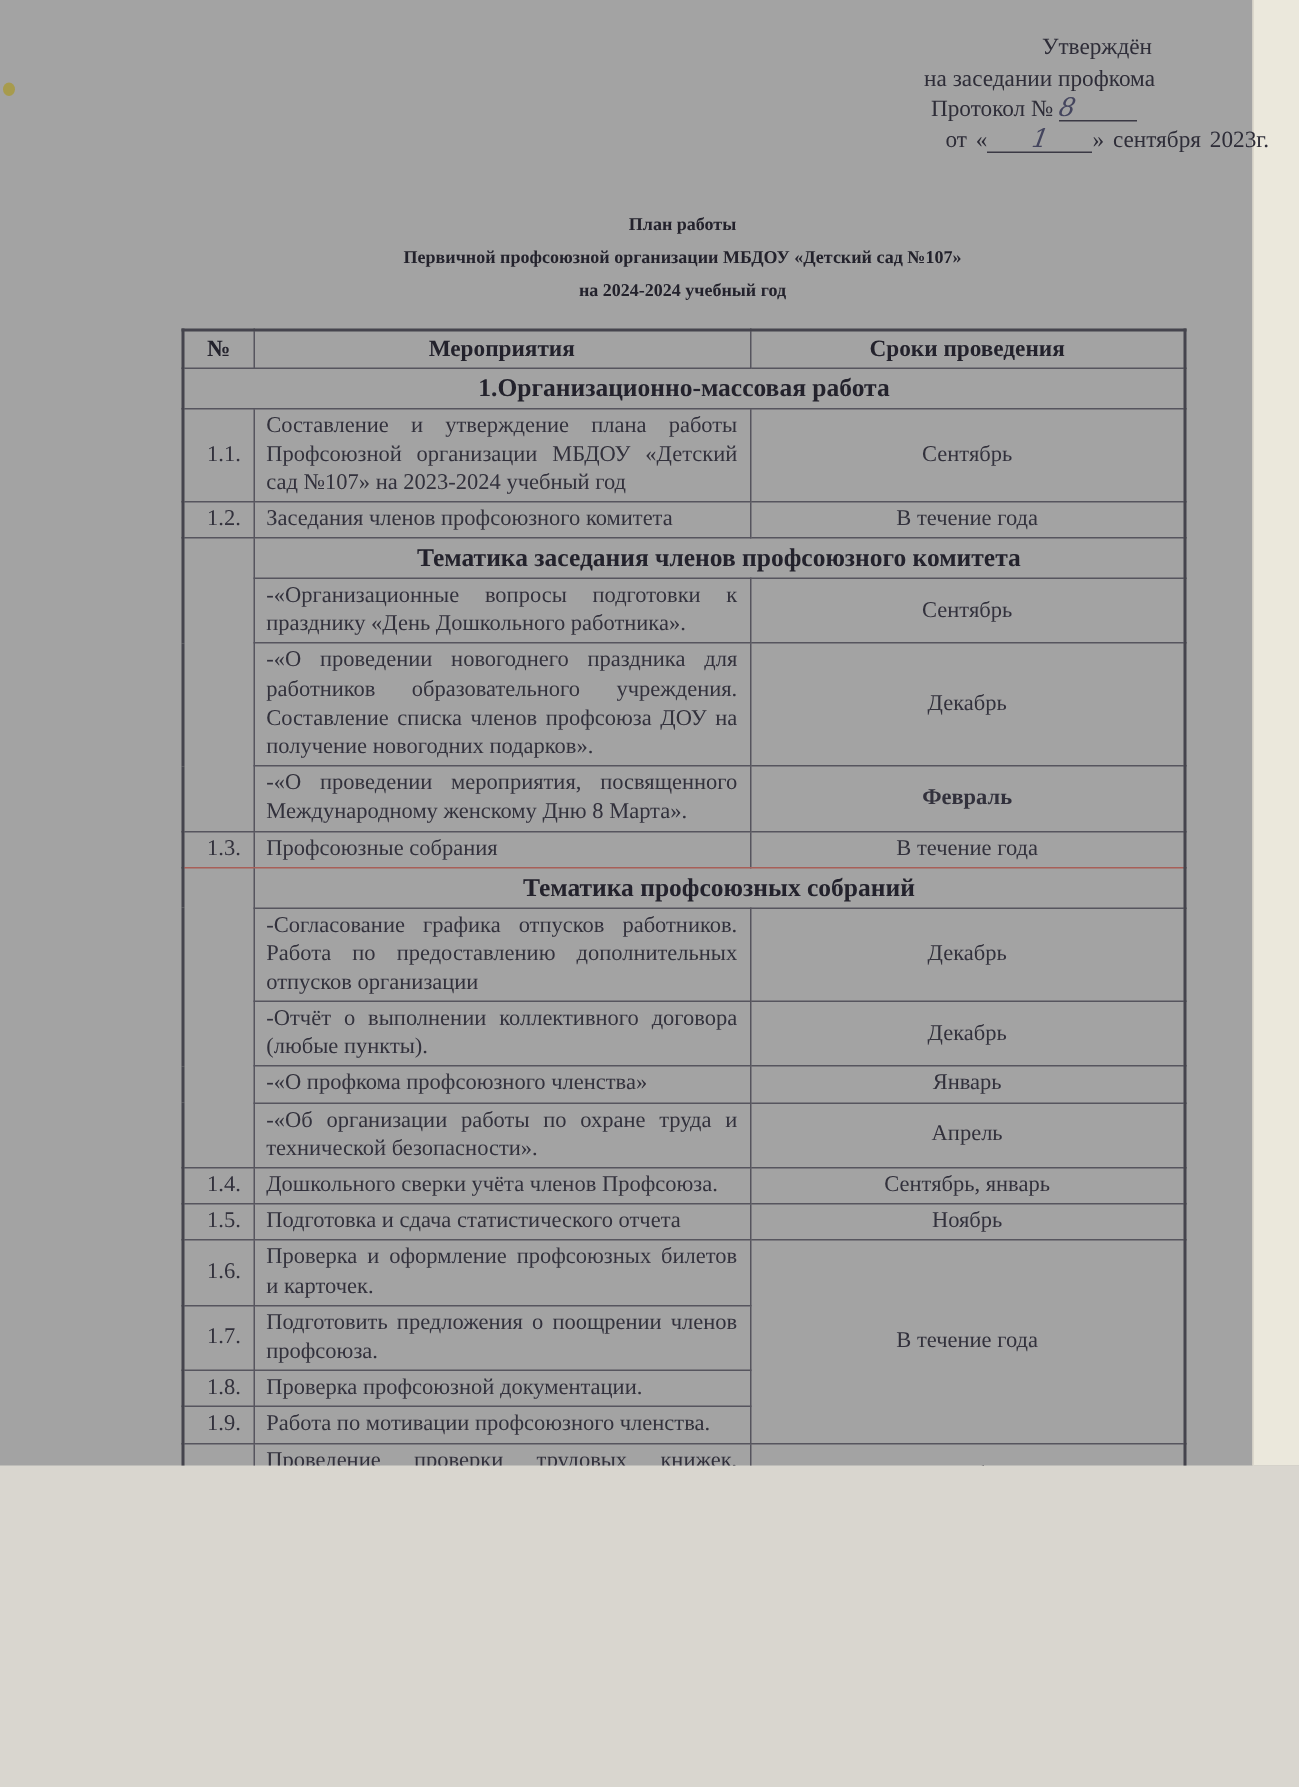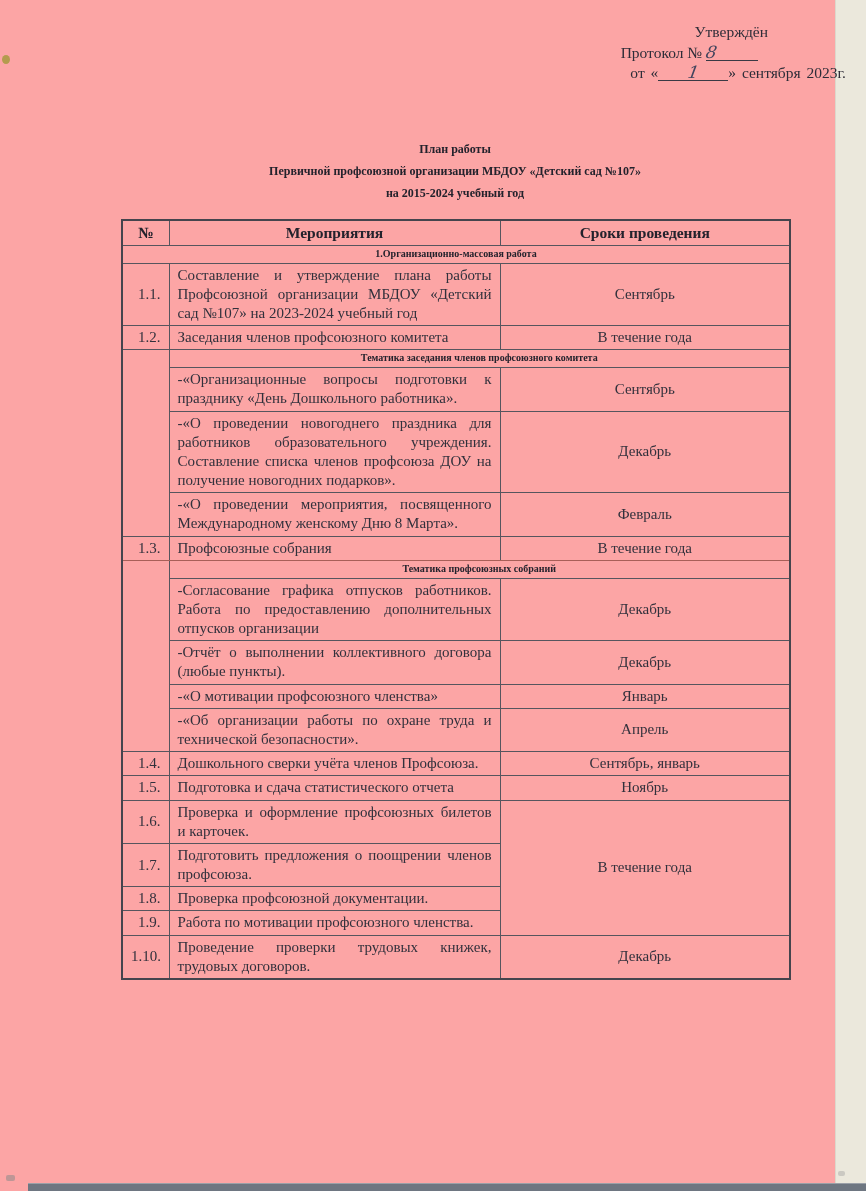--- a/index.html
+++ b/index.html
@@ -1,17 +1,17 @@
 <!DOCTYPE html>
 <html><head>
 <meta charset="utf-8">
 <style>
   html,body{margin:0;padding:0;}
   body{width:866px;height:1191px;background:#d9d6cf;font-family:"Liberation Serif","DejaVu Serif",serif;}
-  .page{position:relative;width:866px;height:1191px;background:#fca5a5;overflow:hidden;color:#32313c;}
+  .page{position:relative;width:866px;height:977px;background:#a3a3a3;overflow:hidden;color:#32313c;}
   .scan-strip-right{position:absolute;top:0;right:0;width:30px;height:1191px;background:#ebe8dc;border-left:1px solid #dcd8cc;}
   .scan-strip-bottom{position:absolute;left:28px;right:0;top:1183px;height:8px;background:#6e7681;border-top:1px solid #9aa0a8;}
   .mark-dot{position:absolute;left:2px;top:55px;width:8px;height:9px;border-radius:50%;background:#a89a3f;opacity:.85;filter:blur(.4px);}
   .mark-bl{position:absolute;left:6px;top:1175px;width:9px;height:6px;background:#8a8a8a;opacity:.55;border-radius:2px;}
   .mark-br{position:absolute;left:838px;top:1171px;width:7px;height:5px;background:#9a9a9a;opacity:.4;border-radius:2px;}
 
   .approval{position:absolute;top:22px;right:20px;width:310px;font-size:15.5px;line-height:20.5px;color:#2e2d38;}
   .approval .ln{text-align:right;white-space:nowrap;}
   .ln1{padding-right:78px;}
   .ln2{padding-right:76px;}
@@ -21,49 +21,50 @@
   .blank-8{width:52px;text-align:left;}
   .blank-day{width:70px;text-align:center;}
   .hand{display:inline-block;font-style:italic;font-family:"DejaVu Serif",serif;color:#44455e;font-size:17px;transform:skewX(-10deg);}
 
   .title-block{position:absolute;top:138px;left:121px;width:668px;text-align:center;font-weight:bold;font-size:12px;line-height:22px;color:#23222c;}
 
   table.plan{position:absolute;top:219px;left:121px;width:668px;border-collapse:collapse;table-layout:fixed;font-size:15px;line-height:1.28;color:#32313c;border:2px solid #45444d;}
   col.c-num{width:47px;} col.c-act{width:331px;} col.c-per{width:290px;}
   table.plan td{border:1px solid #56555e;padding:2px 8px;vertical-align:middle;}
   td.th{font-weight:bold;text-align:center;font-size:15.5px;color:#23222c;padding:2px 4px;}
-  td.sec,td.sub{font-weight:bold;text-align:center;font-size:10px;color:#23222c;padding:2px 4px;}
+  td.sec,td.sub{font-weight:bold;text-align:center;font-size:17px;color:#23222c;padding:2px 4px;}
   td.num{font-weight:normal;text-align:right;}
   td.act{text-align:justify;padding:3px 8px 3px 9px;font-family:Liberation Serif, serif;}
   td.per{text-align:center;}
   tr.r-13 td{border-bottom-color:#a85f58;}
-  td.per-feb{border-bottom-color:#8d7c40;}
+  td.per-feb{border-bottom-color:#8d7c40;font-weight:bold;}
   td.vtg{border-bottom-color:#8d7c40;}
 </style>
 </head>
 <body>
 
 <div class="page">
 
   <div class="scan-strip-right"></div>
   <div class="scan-strip-bottom"></div>
   <div class="mark-dot"></div>
   <div class="mark-bl"></div>
   <div class="mark-br"></div>
 
   <div class="approval">
     <div class="ln ln1">Утверждён</div>
+    <div class="ln ln2">на заседании профкома</div>
     <div class="ln ln3"><span>Протокол №</span>&nbsp;<span class="blank blank-8"><span class="hand">8</span></span></div>
     <div class="ln ln4"><span>от «</span><span class="blank blank-day"><span class="hand">1</span></span><span>» сентября  2023г.</span></div>
   </div>
 
   <div class="title-block">
     <div>План работы</div>
     <div>Первичной профсоюзной организации МБДОУ «Детский сад №107»</div>
-    <div>на 2015-2024 учебный год</div>
+    <div>на 2024-2024 учебный год</div>
   </div>
 
   <table class="plan">
     <colgroup>
         <col class="c-num">
         <col class="c-act">
         <col class="c-per">
       </colgroup>
     <tbody>
       <tr>
@@ -111,21 +112,21 @@
       </tr>
       <tr>
         <td class="act">-Согласование графика отпусков работников. Работа по предоставлению дополнительных отпусков организации</td>
         <td class="per">Декабрь</td>
       </tr>
       <tr>
         <td class="act">-Отчёт о выполнении коллективного договора (любые пункты).</td>
         <td class="per">Декабрь</td>
       </tr>
       <tr>
-        <td class="act">-«О мотивации профсоюзного членства»</td>
+        <td class="act">-«О профкома профсоюзного членства»</td>
         <td class="per">Январь</td>
       </tr>
       <tr>
         <td class="act">-«Об организации работы по охране труда и технической безопасности».</td>
         <td class="per">Апрель</td>
       </tr>
       <tr>
         <td class="num">1.4.</td>
         <td class="act">Дошкольного сверки учёта членов Профсоюза.</td>
         <td class="per">Сентябрь, январь</td>

